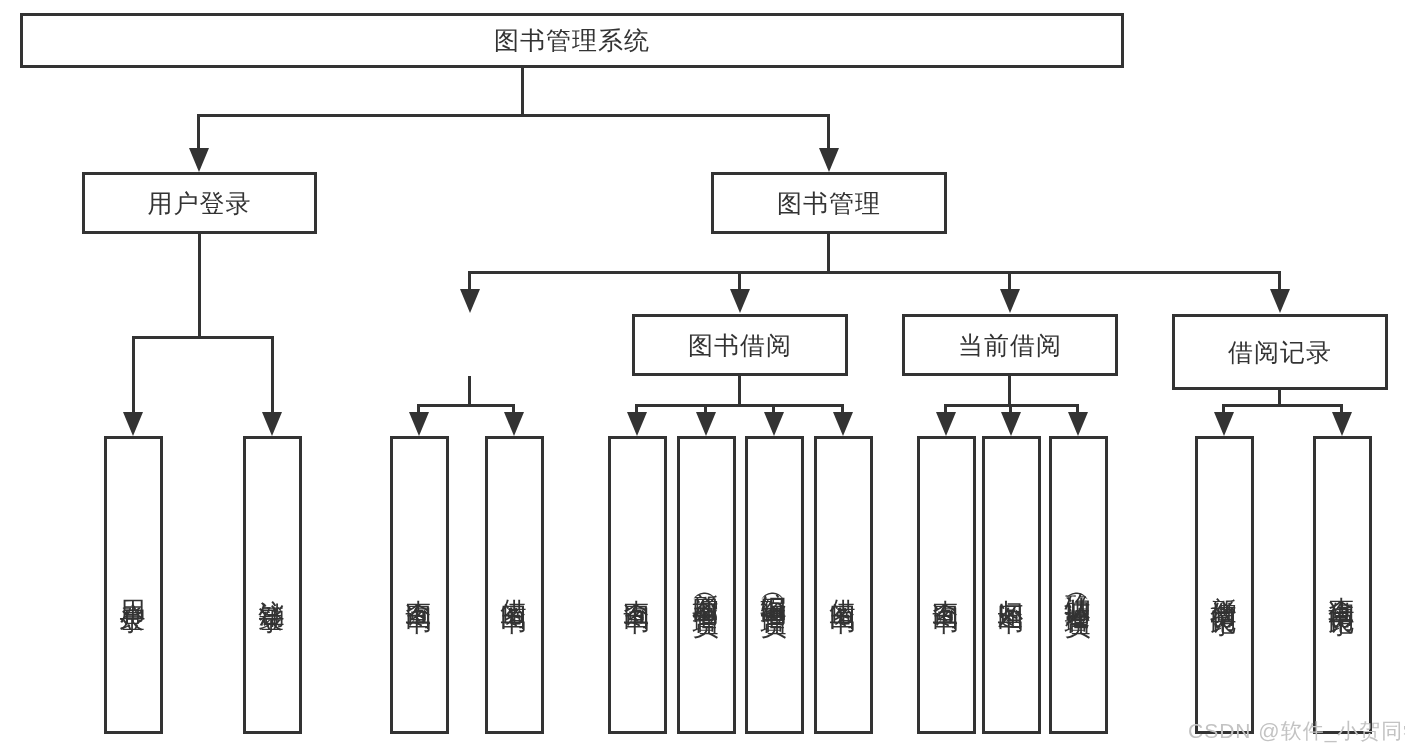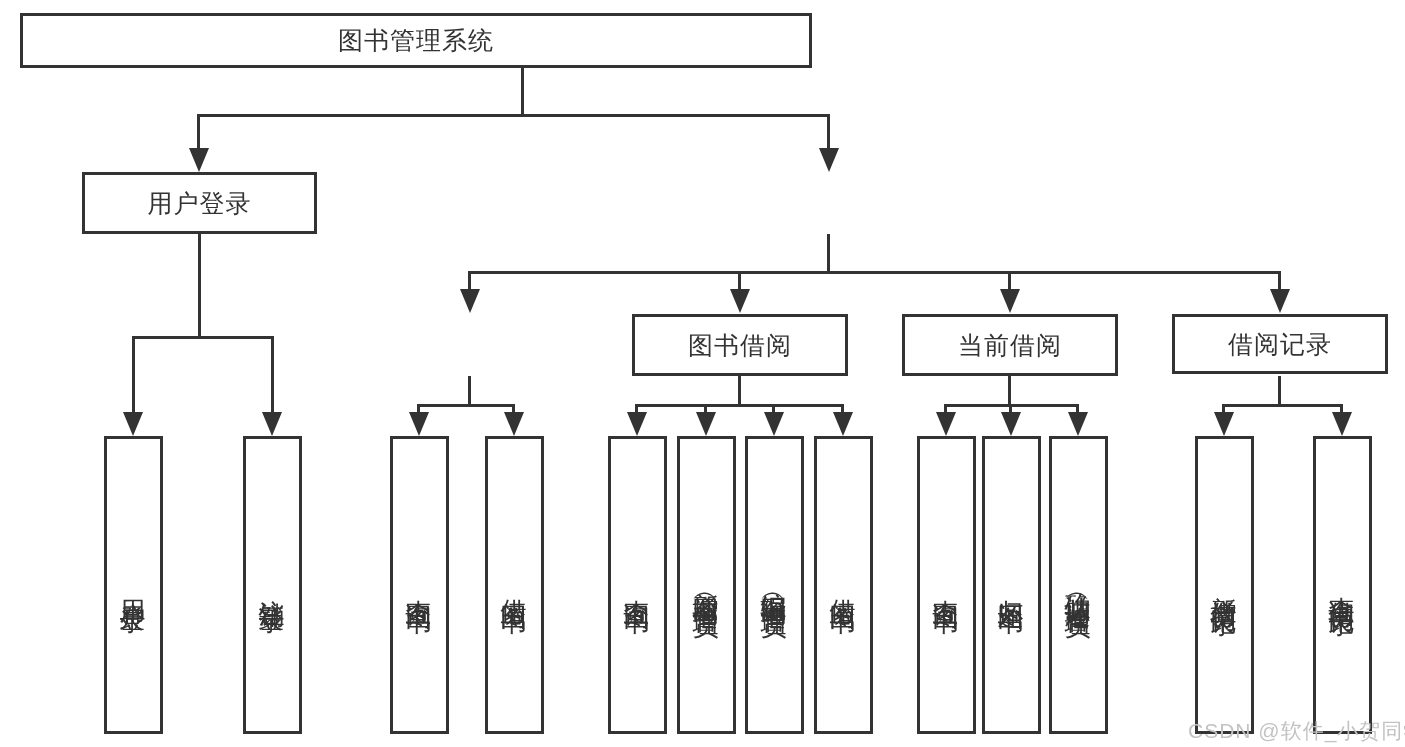--- a/index.html
+++ b/index.html
@@ -29,35 +29,38 @@
   .wm {
     position:absolute; left:1188px; top:717px; z-index:6;
     font-size:21px; letter-spacing:1px; color:#c3c3c3; white-space:nowrap;
   }
 </style>
 </head>
 <body>
 
 <div id="canvas">
 
-  <div class="box" style="left:20px;top:13px;width:792px;height:55px">
+  <div class="box" style="left:20px;top:13px;width:1104px;height:55px">
     <span>图书管理系统</span>
   </div>
 
   <div class="box" style="left:82px;top:172px;width:235px;height:62px">
     <span>用户登录</span>
+  </div>
+  <div class="box" style="left:711px;top:172px;width:236px;height:62px">
+    <span>图书管理</span>
   </div>
 
   <div class="box" style="left:902px;top:314px;width:216px;height:62px">
     <span>当前借阅</span>
   </div>
   <div class="box" style="left:632px;top:314px;width:216px;height:62px">
     <span>图书借阅</span>
   </div>
-  <div class="box" style="left:1172px;top:314px;width:216px;height:60px">
+  <div class="box" style="left:1172px;top:314px;width:216px;height:76px">
     <span>借阅记录</span>
   </div>
 
   <div class="box leaf" style="left:104px;top:436px;width:59px;height:298px">
     <span>用户登录</span>
   </div>
   <div class="box leaf" style="left:243px;top:436px;width:59px;height:298px">
     <span>注销登录</span>
   </div>
   <div class="box leaf" style="left:390px;top:436px;width:59px;height:298px">

